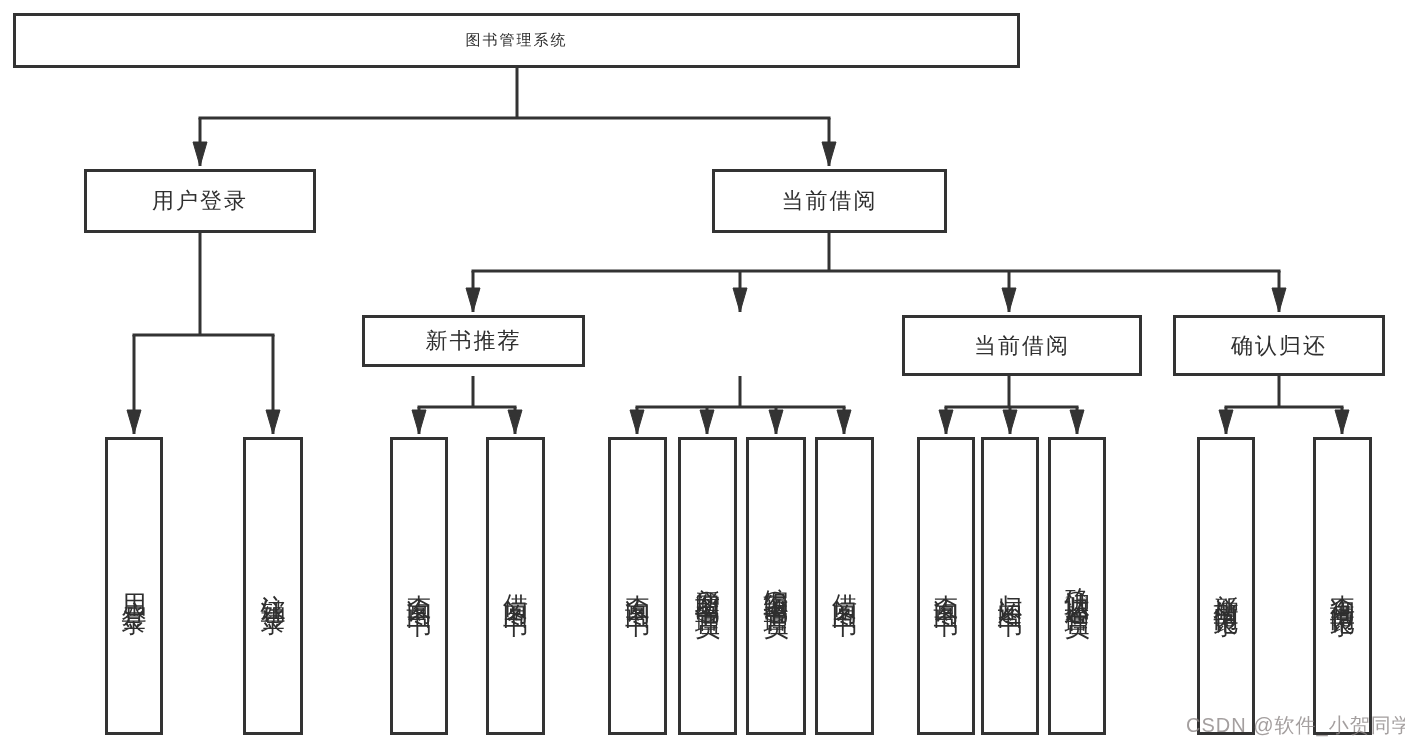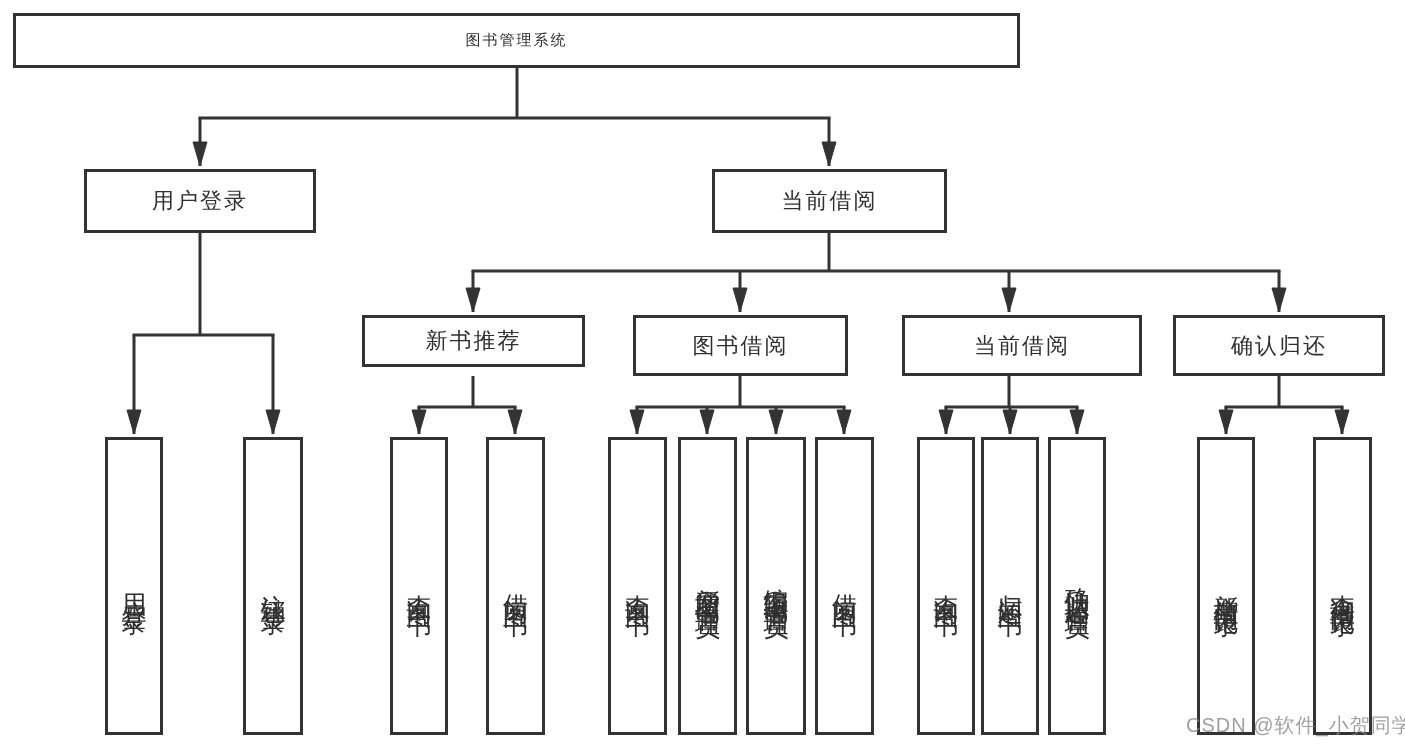--- a/index.html
+++ b/index.html
@@ -117,23 +117,20 @@
   <div class="box h" style="left:84px;top:169px;width:232px;height:64px;">
     <span>用户登录</span>
   </div>
   <div class="box h" style="left:712px;top:169px;width:235px;height:64px;">
     <span>当前借阅</span>
   </div>
 
   <div class="box h" style="left:362px;top:315px;width:223px;height:52px;">
     <span>新书推荐</span>
   </div>
-  <div class="box h" style="left:633px;top:315px;width:215px;height:61px;">
-    <span>图书借阅</span>
-  </div>
   <div class="box h" style="left:902px;top:315px;width:240px;height:61px;justify-content:center;">
     <span>当前借阅</span>
   </div>
   <div class="box h" style="left:1173px;top:315px;width:212px;height:61px;">
     <span>确认归还</span>
   </div>
 
   <div class="box v" style="left:105px;top:437px;width:58px;height:298px;">
     <span>用户登录</span>
   </div>

